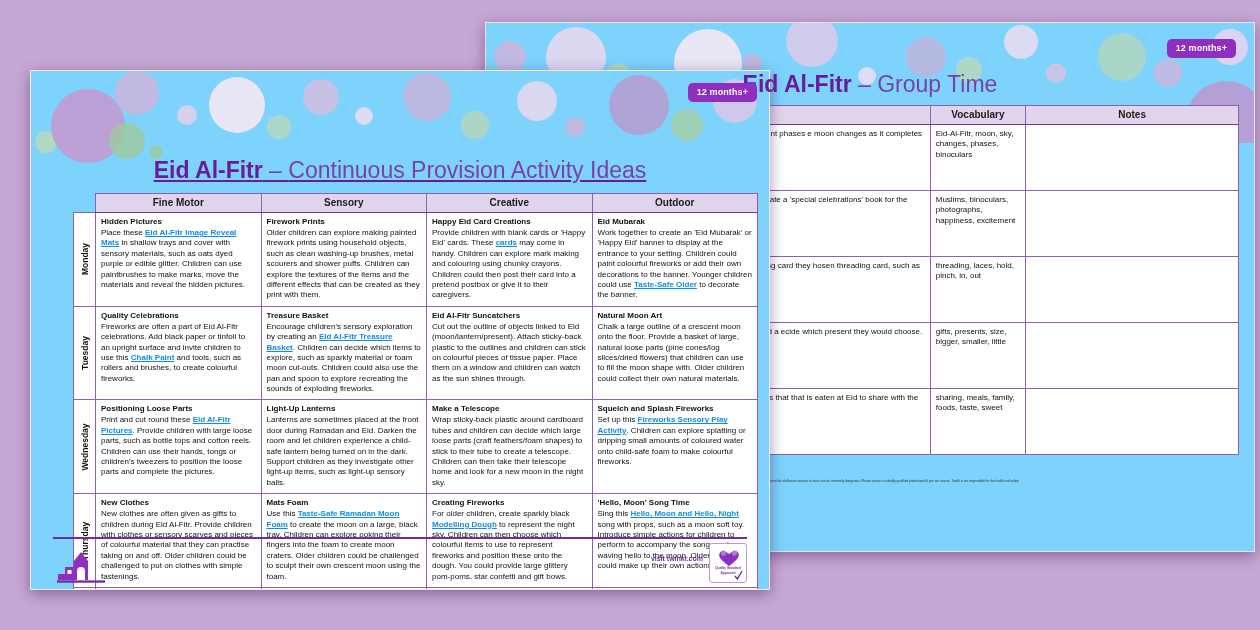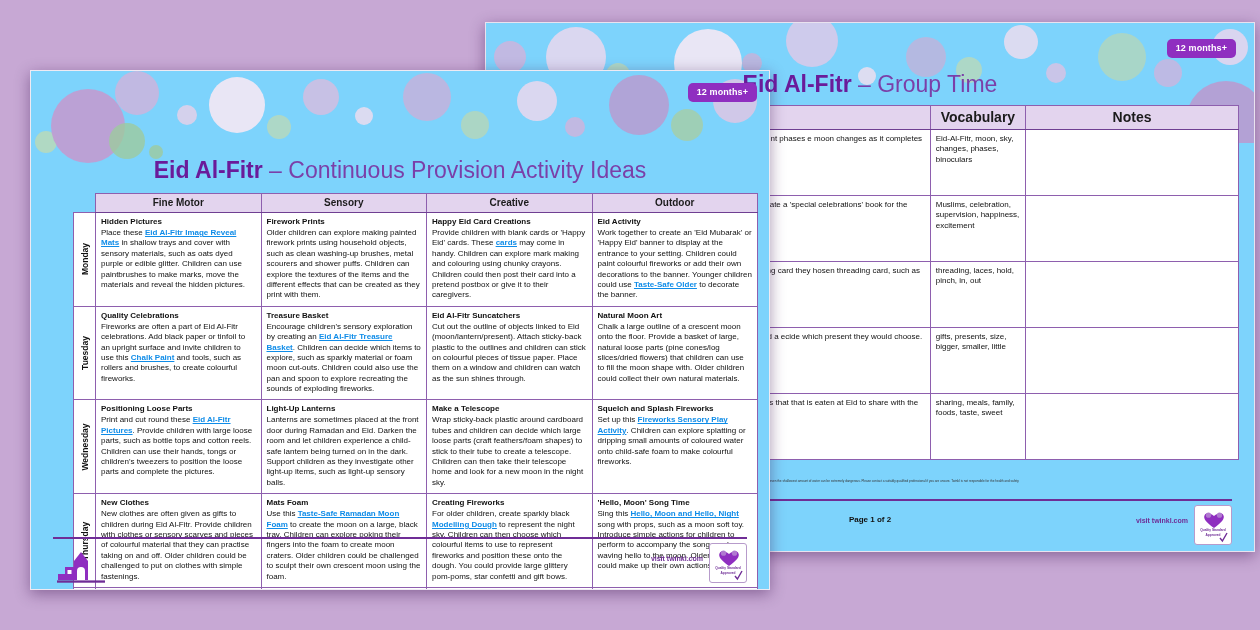--- a/index.html
+++ b/index.html
@@ -54,21 +54,21 @@
   
   .doc-title {
     position:absolute;
     z-index:30;
     font-weight:bold;
     color:#6a1b9a;
     white-space:nowrap;
   }
   .doc-title .thin { font-weight:normal; color:#7b3fa8; }
 
-  #front-title { left:0; right:0; top:86px; text-align:center; font-size:23px; }
+  #front-title { left:0; right:0; top:86px; text-align:center; font-size:23px;text-decoration:underline; }
   #back-title  { left:0; right:0; top:48px; text-align:center; font-size:23px; }
 
   
   table.grid { border-collapse:collapse; width:100%; table-layout:fixed; }
   table.grid th, table.grid td { border:1px solid #8e5fae; vertical-align:top;margin-top:7px; }
   table.grid th {
     background:#e3d4ee;
     font-size:10px;
     font-weight:bold;
     color:#1b1b1b;
@@ -98,21 +98,21 @@
   }
 
   
   #front-table-wrap { position:absolute; left:42px; top:122px; width:685px; }
 
   
   #back-table-wrap { position:absolute; left:18px; top:82px; width:735px; }
   table.grid2 { border-collapse:collapse; width:100%; table-layout:fixed; }
   table.grid2 th, table.grid2 td { border:1px solid #8e5fae; vertical-align:top; }
   table.grid2 th {
-    background:#e3d4ee; font-size:14px; font-weight:bold; color:#1b1b1b;
+    background:#e3d4ee; font-size:10px; font-weight:bold; color:#1b1b1b;
     text-align:center; padding:3px 2px 4px 2px; border-bottom:1px solid #6f3f92;
   }
   table.grid2 td { padding:4px 5px 5px 5px; background:#ffffff; font-size:8px; line-height:1.3; color:#111; }
   .vocab { font-size:8px; line-height:1.35; }
 
   
   .footer { position:absolute; left:0; right:0; }
   .footer .rule { height:2px; background:#6f2d96; margin:0 22px; }
   .footer .row { position:relative; height:50px; }
   .pagenum {
@@ -190,21 +190,21 @@
         </tr>
       </thead>
       <tbody id="back-body">
           <tr>
             <td style="height: 66px;">egins when a new crescent moon appears ing <span class="lnk">photographs</span> of the different phases e moon changes as it completes one full oon from high tree branches, then provide y for a new moon.</td>
             <td class="vocab">Eid-Al-Fitr, moon, sky, changes, phases, binoculars</td>
             <td></td>
           </tr>
           <tr>
             <td style="height: 66px;">lims. Invite caregivers to send in a d be a religious celebration, such as reate a 'special celebrations' book for the emotions that are often felt during lder children what they enjoyed most</td>
-            <td class="vocab">Muslims, celebration, supervision, happiness, excitement</td>
+            <td class="vocab">Muslims, binoculars, photographs, happiness, excitement</td>
             <td></td>
           </tr>
           <tr>
             <td style="height: 66px;">en, you may wish to print and stick these hildren to choose which threading card they hosen threading card, such as a lantern or , they will be developing their fine motor</td>
             <td class="vocab">threading, laces, hold, pinch, in, out</td>
             <td></td>
           </tr>
           <tr>
             <td style="height: 66px;">are presents (gift wrapped boxes) and esent, a medium-sized present and a ecide which present they would choose. ng language to compare the size of the</td>
             <td class="vocab">gifts, presents, size, bigger, smaller, little</td>
@@ -214,38 +214,20 @@
             <td style="height: 66px;">and friends and sweet foods are also children that show some of the foods that that is eaten at Eid to share with the bratory snack time together, sharing a</td>
             <td class="vocab">sharing, meals, family, foods, taste, sweet</td>
             <td></td>
           </tr>
         </tbody>
     </table>
   </div>
 
   <div class="smallprint" id="back-smallprint" style="top:456px;">in your setting, it is your responsibility to assess whether adult supervision or other appropriate safety measures are required when carrying out any of these activities. Supervising adults ple, even the shallowest amount of water can be extremely dangerous. Please contact a suitably qualified professional if you are unsure. Twinkl is not responsible for the health and safety</div>
 
-  <div class="footer" style="bottom:0;">
-    <div class="rule"></div>
-    <div class="row">
-      <div class="pagenum">Page 1 of 2</div>
-      <div class="visit">visit twinkl.com</div>
-      <div class="twinkl-logo">
-        <svg class="heart" viewBox="0 0 24 18">
-          <path d="M12 17 C4 11 1 7.5 2.6 4.2 C4 1.4 8 1.6 12 5 C16 1.6 20 1.4 21.4 4.2 C23 7.5 20 11 12 17 Z" fill="#8f2ec0"></path>
-          <circle cx="6.5" cy="4.2" r="2.6" fill="#b07ad0"></circle>
-          <circle cx="17.5" cy="4.2" r="2.6" fill="#b07ad0"></circle>
-        </svg>
-        <div class="cap">Quality Standard Approved</div>
-        <svg class="tick" viewBox="0 0 9 11">
-          <path d="M1 6 L3.4 9 L8 1" stroke="#6f2d96" stroke-width="1.4" fill="none"></path>
-        </svg>
-      </div>
-    </div>
-  </div>
 </div>
 
 <div class="sheet" id="page-front">
 
   <div class="bubbles" id="bubbles-front">
       <div class="bub" style="left: 4px; top: 60px; width: 22px; height: 22px; background: rgb(185, 217, 185); opacity: 0.85;"></div>
       <div class="bub" style="left: 20px; top: 18px; width: 74px; height: 74px; background: rgb(191, 158, 211); opacity: 0.95;"></div>
       <div class="bub" style="left: 78px; top: 52px; width: 36px; height: 36px; background: rgb(158, 203, 158); opacity: 0.8;"></div>
       <div class="bub" style="left: 84px; top: 0px; width: 44px; height: 44px; background: rgb(205, 180, 221); opacity: 0.85;"></div>
       <div class="bub" style="left: 146px; top: 34px; width: 20px; height: 20px; background: rgb(222, 208, 234); opacity: 0.9;"></div>
@@ -298,21 +280,21 @@
             </td>
             <td>
               <p class="act-title">Firework Prints</p>
               <p class="act-body">Older children can explore making painted firework prints using household objects, such as clean washing-up brushes, metal scourers and shower puffs. Children can explore the textures of the items and the different effects that can be created as they print with them.</p>
             </td>
             <td>
               <p class="act-title">Happy Eid Card Creations</p>
               <p class="act-body">Provide children with blank cards or 'Happy Eid' cards. These <span class="lnk">cards</span> may come in handy. Children can explore mark making and colouring using chunky crayons. Children could then post their card into a pretend postbox or give it to their caregivers.</p>
             </td>
             <td>
-              <p class="act-title">Eid Activity</p>
+              <p class="act-title">Eid Mubarak</p>
               <p class="act-body">Work together to create an 'Eid Mubarak' or 'Happy Eid' banner to display at the entrance to your setting. Children could paint colourful fireworks or add their own decorations to the banner. Younger children could use <span class="lnk">Taste-Safe Older</span> to decorate the banner.</p>
             </td>
           </tr>
           <tr>
             <td class="daycell">
               <div class="dayrot">Tuesday</div>
             </td>
             <td>
               <p class="act-title">Quality Celebrations</p>
               <p class="act-body">Fireworks are often a part of Eid Al-Fitr celebrations. Add black paper or tinfoil to an upright surface and invite children to use this <span class="lnk">Chalk Paint</span> and tools, such as rollers and brushes, to create colourful fireworks.</p>

